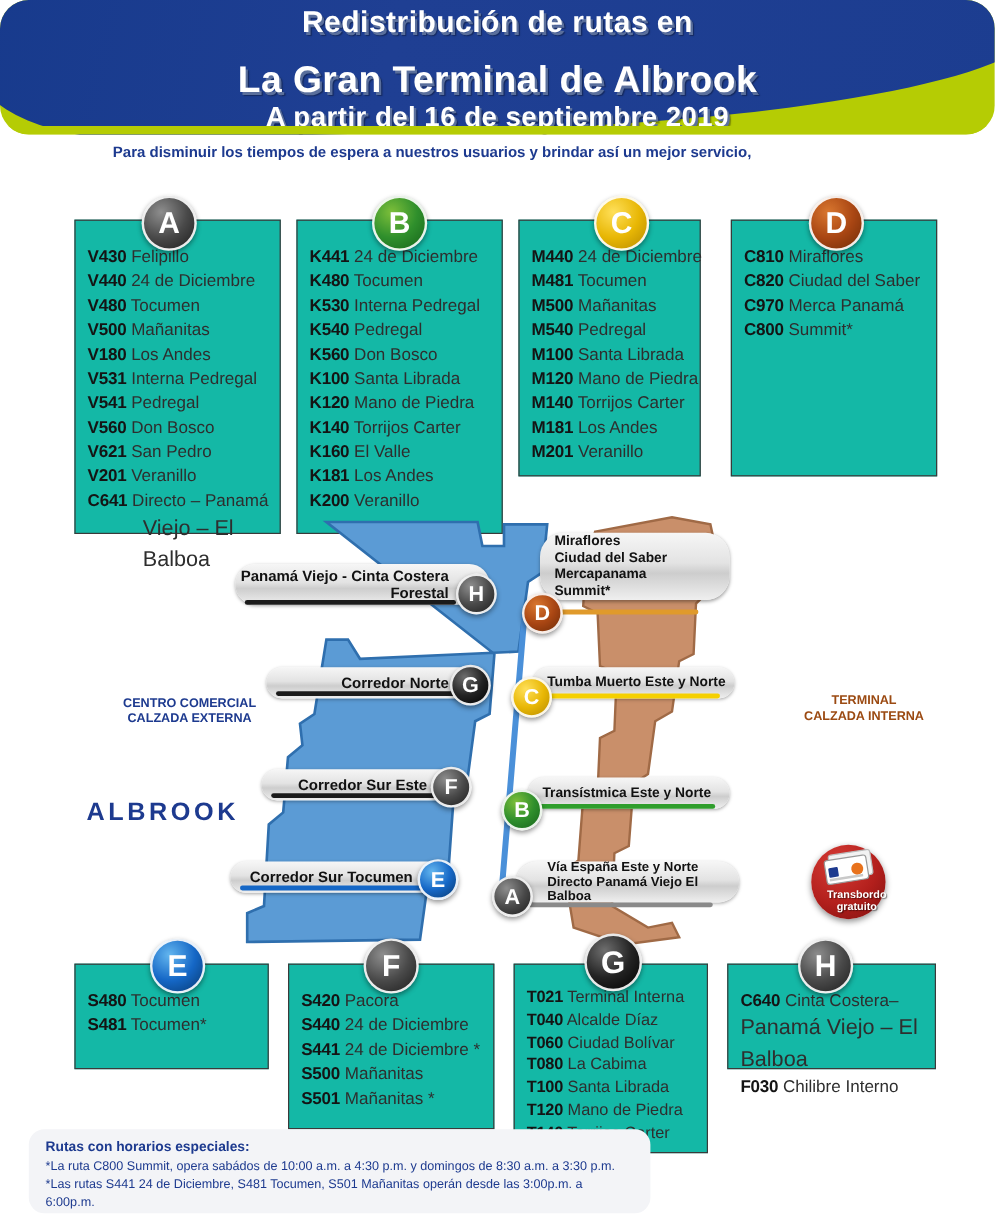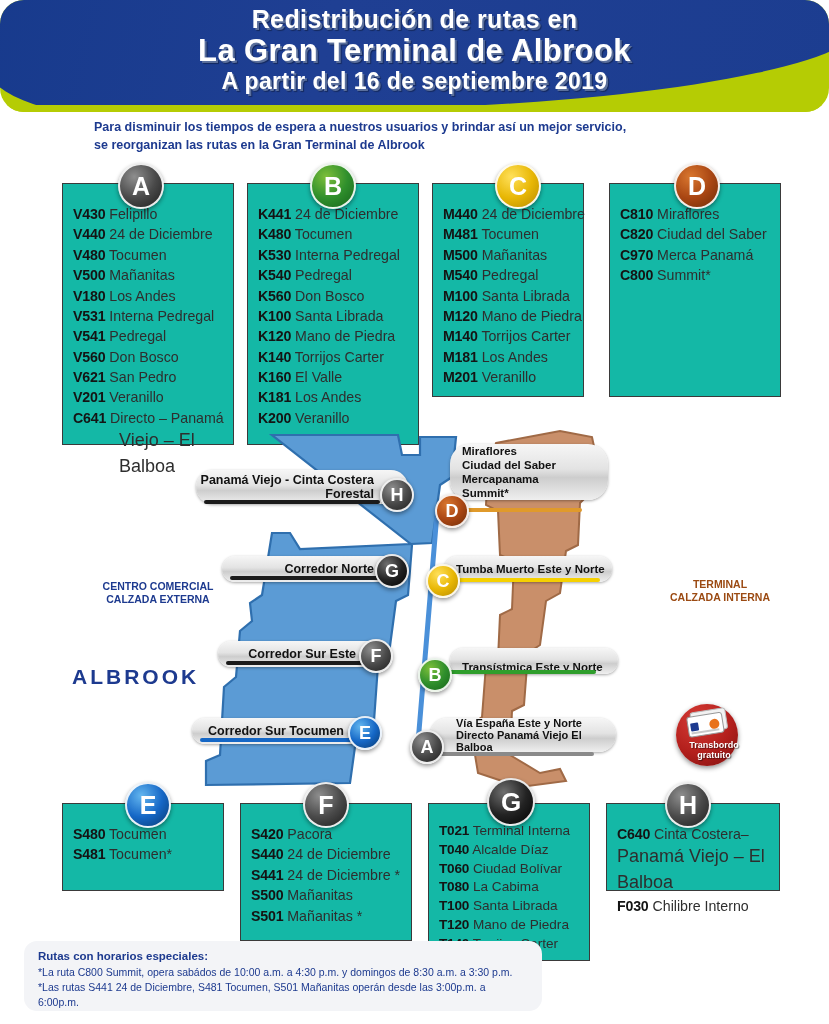--- a/index.html
+++ b/index.html
@@ -21,21 +21,21 @@
     border-radius:0 0 52% 16% / 0 0 44% 40%;
     transform:rotate(-1.6deg);
   }
   .header .titlewrap{position:absolute;left:0;top:6px;width:829px;text-align:center;}
   .hline{
     font-weight:bold;letter-spacing:.4px;color:#ffffff;
     text-shadow:2px 2px 0 #5a6f9c, 3px 3px 1px rgba(0,0,0,.35);
     line-height:1.07;
   }
   .hline1{font-size:25px;}
-  .hline2{font-size:31px;margin-top:1px;}
+  .hline2{font-size:31px;margin-top:17px;}
   .hline3{font-size:23px;margin-top:2px;}
   .header .greenline{position:absolute;left:0;bottom:0;width:829px;height:7px;background:#b5cc04;}
 
   
   .intro{
     position:absolute;left:94px;top:118px;width:660px;
     font-size:12.5px;font-weight:bold;color:#1d3a8f;line-height:1.45;
   }
 
   
@@ -115,21 +115,20 @@
     <div class="titlewrap">
       <div class="hline hline1">Redistribución de rutas en</div>
       <div class="hline hline2">La Gran Terminal de Albrook</div>
       <div class="hline hline3">A partir del 16 de septiembre 2019</div>
     </div>
     <div class="greenline"></div>
   </div>
 
   <div class="intro">
     <div>Para disminuir los tiempos de espera a nuestros usuarios y brindar así un mejor servicio,</div>
-    <div>se reorganizan las rutas en la Gran Terminal de Albrook</div>
   </div>
 
   <div class="badge grey" style="left:118px;top:163px;width:42px;height:42px;font-size:25px;">A</div>
   <div class="rbox" style="left:62px;top:183px;width:172px;height:262px;">
     <div class="inner">
       <div class="rrow"><span class="rcode">V430</span> <span class="rname">Felipillo</span></div>
       <div class="rrow"><span class="rcode">V440</span> <span class="rname">24 de Diciembre</span></div>
       <div class="rrow"><span class="rcode">V480</span> <span class="rname">Tocumen</span></div>
       <div class="rrow"><span class="rcode">V500</span> <span class="rname">Mañanitas</span></div>
       <div class="rrow"><span class="rcode">V180</span> <span class="rname">Los Andes</span></div>
@@ -241,21 +240,21 @@
   </div>
   <div class="routeline" style="left:460px;top:508px;width:122px;background:#e09a2b;"></div>
   <div class="badge orange" style="left:435px;top:494px;width:30px;height:30px;font-size:18px;">D</div>
 
   <div class="pill left" style="left:444px;top:556px;width:168px;">
     <div class="ptext" style="font-size:11.5px;">Tumba Muerto Este y Norte</div>
   </div>
   <div class="routeline" style="left:452px;top:578px;width:148px;background:#f5d000;"></div>
   <div class="badge yellow" style="left:426px;top:564px;width:30px;height:30px;font-size:18px;">C</div>
 
-  <div class="pill left" style="left:450px;top:648px;width:168px;align-items:flex-end;">
+  <div class="pill left" style="left:440px;top:648px;width:168px;">
     <div class="ptext" style="font-size:11.5px;">Transístmica Este y Norte</div>
   </div>
   <div class="routeline" style="left:448px;top:670px;width:148px;background:#2f9e2c;"></div>
   <div class="badge green" style="left:418px;top:658px;width:30px;height:30px;font-size:18px;">B</div>
 
   <div class="pill two left" style="left:430px;top:718px;width:186px;">
     <div class="ptext" style="font-size:11px;padding-left:26px;">
       <div>Vía España Este y Norte</div>
       <div>Directo Panamá Viejo El Balboa</div>
     </div>

